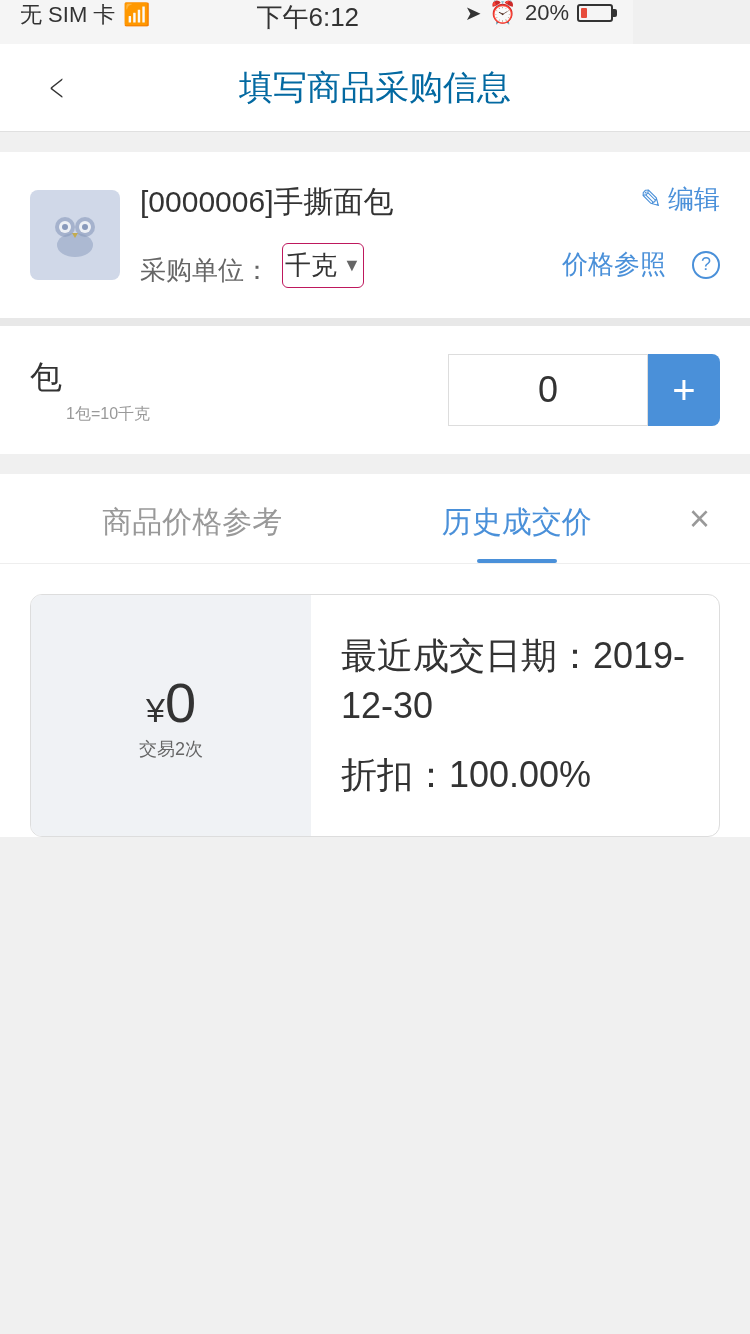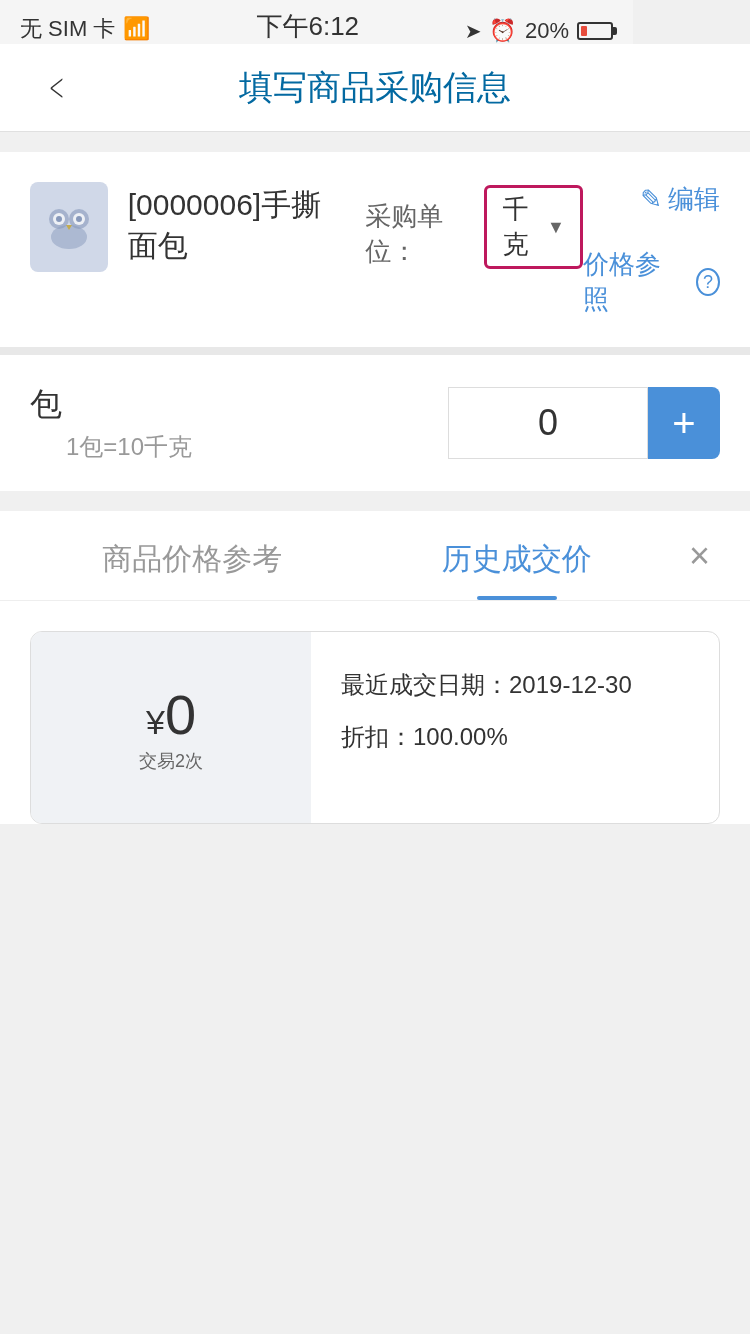--- a/index.html
+++ b/index.html
@@ -12,21 +12,21 @@
       font-family: -apple-system, "PingFang SC", "Helvetica Neue", sans-serif;
       position: relative;
     }
 
     
     .status-bar {
       width: 633px;
       height: 44px;
       background: #f5f5f5;
       display: flex;
-      align-items: flex-end;
+      align-items: flex-start;
       justify-content: space-between;
       padding: 0 20px;
       font-size: 24px;
     }
     .status-left {
       display: flex;
       align-items: center;
       gap: 8px;
       font-size: 22px;
       color: #333;
@@ -124,38 +124,39 @@
       background: #d0d8e8;
       border-radius: 8px;
       display: flex;
       align-items: center;
       justify-content: center;
       color: #8899bb;
       font-size: 28px;
     }
     .product-info {
       display: flex;
+      flex-direction: column;
       gap: 20px;
     }
     .product-name {
       font-size: 30px;
       color: #333;
       font-weight: 400;
     }
     .product-unit-row {
       display: flex;
       align-items: flex-end;
       gap: 12px;
       font-size: 26px;
       color: #666;
     }
     .unit-select {
-      border: 3px solid #be185d;
+      border: 1px solid #be185d;
       border-radius: 6px;
-      padding: 4px 15px;
+      padding: 4px 2px;
       font-size: 26px;
       color: #333;
       background: white;
       display: flex;
       align-items: center;
       gap: 6px;
     }
     .unit-arrow {
       font-size: 18px;
       color: #666;
@@ -215,21 +216,21 @@
       color: #333;
       font-weight: 500;
       display: flex;
       align-items: center;
       gap: 8px;
     }
     .quantity-unit-char {
       font-size: 32px;
     }
     .quantity-sub {
-      font-size: 24px;
+      font-size: 16px;
       color: #999;
       margin-left: 36px;
     }
     .quantity-controls {
       display: flex;
       align-items: center;
       gap: 0;
     }
     .qty-input-box {
       width: 200px;
@@ -329,21 +330,21 @@
       margin-top: 2px;
     }
     .price-right {
       flex: 1;
       padding: 36px 30px;
       display: flex;
       flex-direction: column;
       gap: 18px;
     }
     .price-detail-row {
-      font-size: 24px;
+      font-size: 36px;
       color: #333;
       line-height: 1.4;
     }
 
     
     .main-bg {
       background: #f0f0f0;
       min-height: 700px;
     }
   </style>

